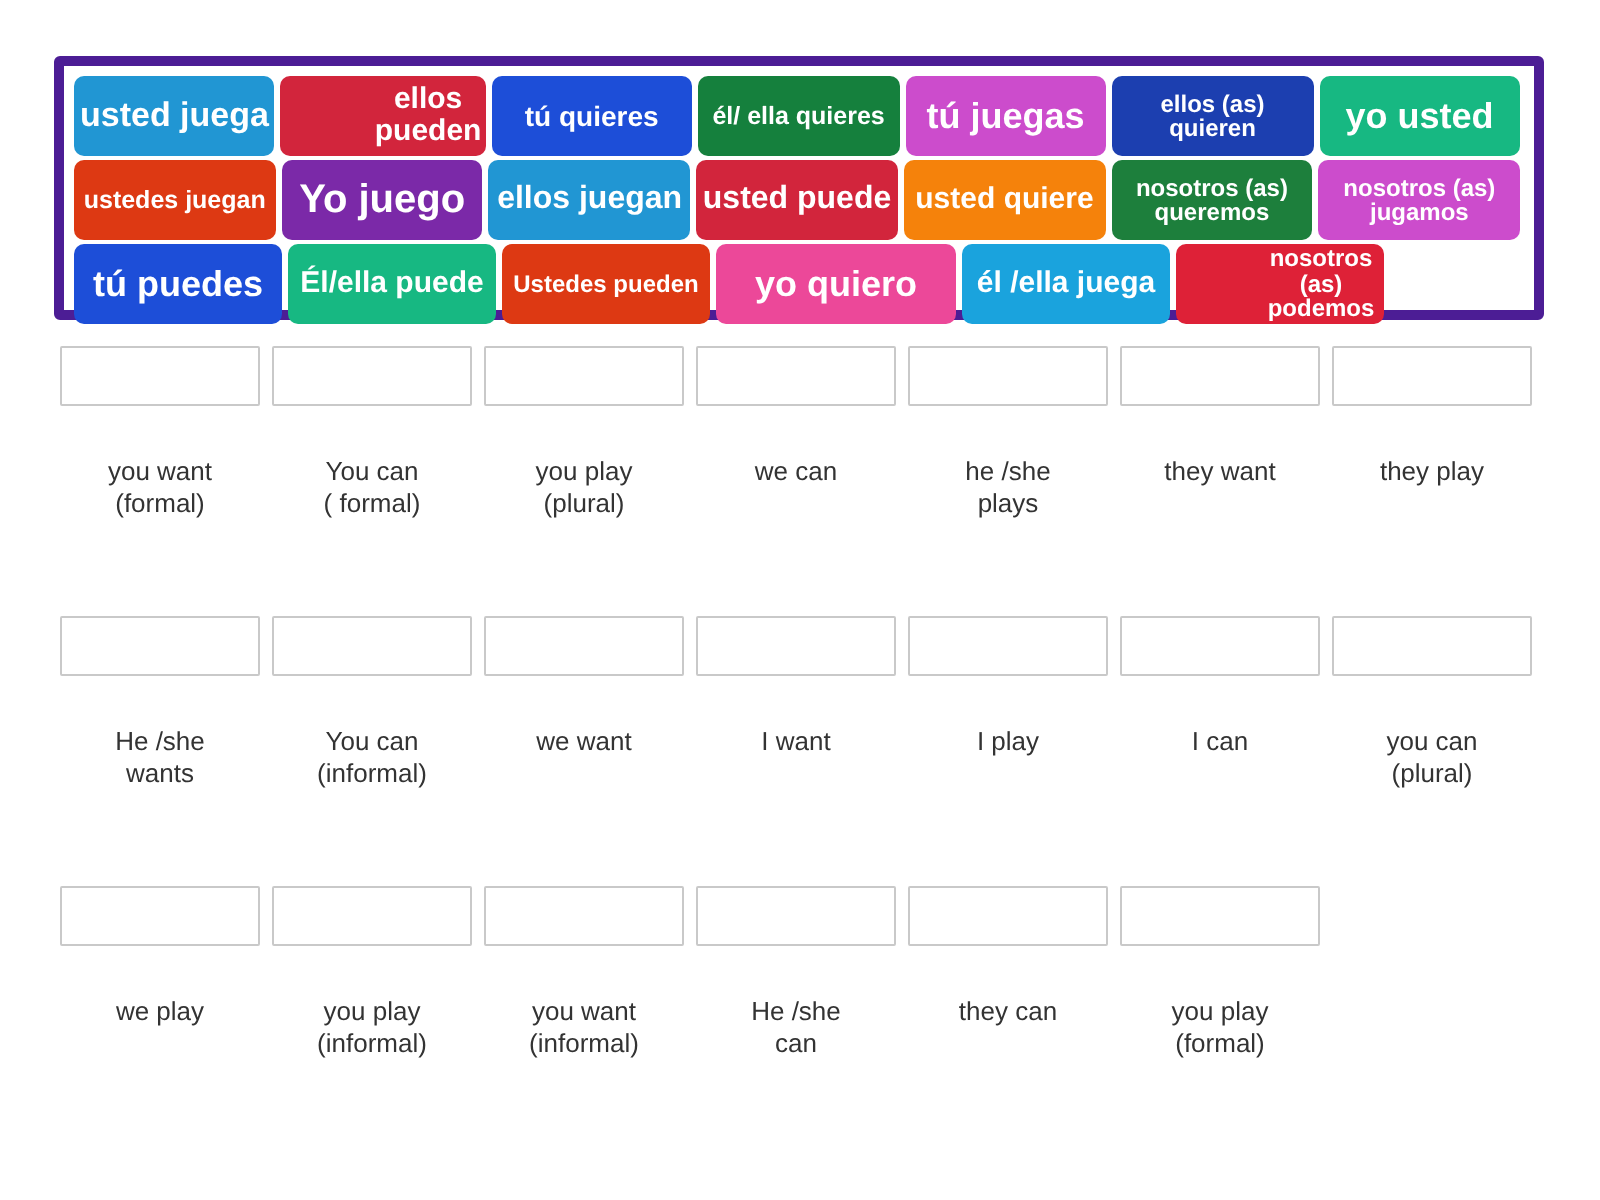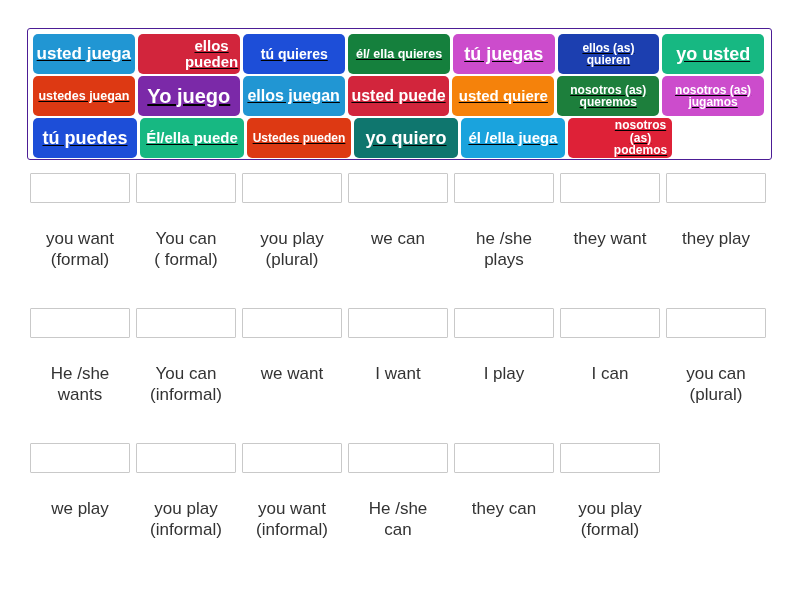--- a/index.html
+++ b/index.html
@@ -14,26 +14,25 @@
     overflow: hidden;
   }
 
   
   #word-bank {
     position: absolute;
     left: 27px;
     top: 28px;
     width: 745px;
     height: 132px;
-    border: 1px solid #4c1d95;
+    border: 5px solid #4c1d95;
     border-radius: 3px;
     background: #ffffff;
     box-sizing: border-box;
     padding: 5px 4px 4px 5px;
-    text-decoration: underline;
   }
   .bank-row {
     display: flex;
     height: 40px;
     margin-bottom: 2px;
   }
   .tile {
     height: 40px;
     margin-right: 3px;
     border-radius: 5px;
@@ -74,21 +73,21 @@
     border: 1px solid #c9c9c9;
     background: #ffffff;
     box-sizing: border-box;
     border-radius: 1px;
   }
   .slot-label {
     margin-top: 25px;
     width: 104px;
     margin-left: -2px;
     text-align: center;
-    font-size: 17px;
+    font-size: 13px;
     color: #333333;
     line-height: 1.25;
     white-space: pre-line;
   }
 </style>
 </head>
 <body>
 
 <div id="word-bank">
     <div class="bank-row">
@@ -106,21 +105,21 @@
       <div class="tile" style="background: rgb(33, 150, 211); width: 104px; font-size: 16px;">ellos juegan</div>
       <div class="tile" style="background: rgb(210, 37, 60); width: 104px; font-size: 16px;">usted puede</div>
       <div class="tile" style="background: rgb(245, 130, 11); width: 104px; font-size: 15px;">usted quiere</div>
       <div class="tile" style="background: rgb(29, 127, 60); width: 104px; font-size: 12px;">nosotros (as) queremos</div>
       <div class="tile" style="background: rgb(204, 76, 204); width: 104px; font-size: 12px;">nosotros (as) jugamos</div>
     </div>
     <div class="bank-row">
       <div class="tile" style="background: #1d4ed8; width: 104px; font-size: 18px;">tú puedes</div>
       <div class="tile" style="background: rgb(23, 184, 130); width: 104px; font-size: 15px;">Él/ella puede</div>
       <div class="tile" style="background: rgb(221, 57, 19); width: 104px; font-size: 12px;">Ustedes pueden</div>
-      <div class="tile" style="background: #0f766e; width: 104px; font-size: 18px;">yo quiero</div>
+      <div class="tile" style="background: #ec4899; width: 120px; font-size: 18px;">yo quiero</div>
       <div class="tile" style="background: rgb(26, 163, 221); width: 104px; font-size: 15px;">él /ella juega</div>
       <div class="tile" style="background: rgb(222, 33, 55); width: 104px; font-size: 12px; padding-left: 44px;">nosotros (as) podemos</div>
     </div>
   </div>
 
 <div class="answer-row" id="answer-row-1">
   <div class="slot-track">
       <div class="slot-cell">
         <div class="drop-box"></div>
       </div>

